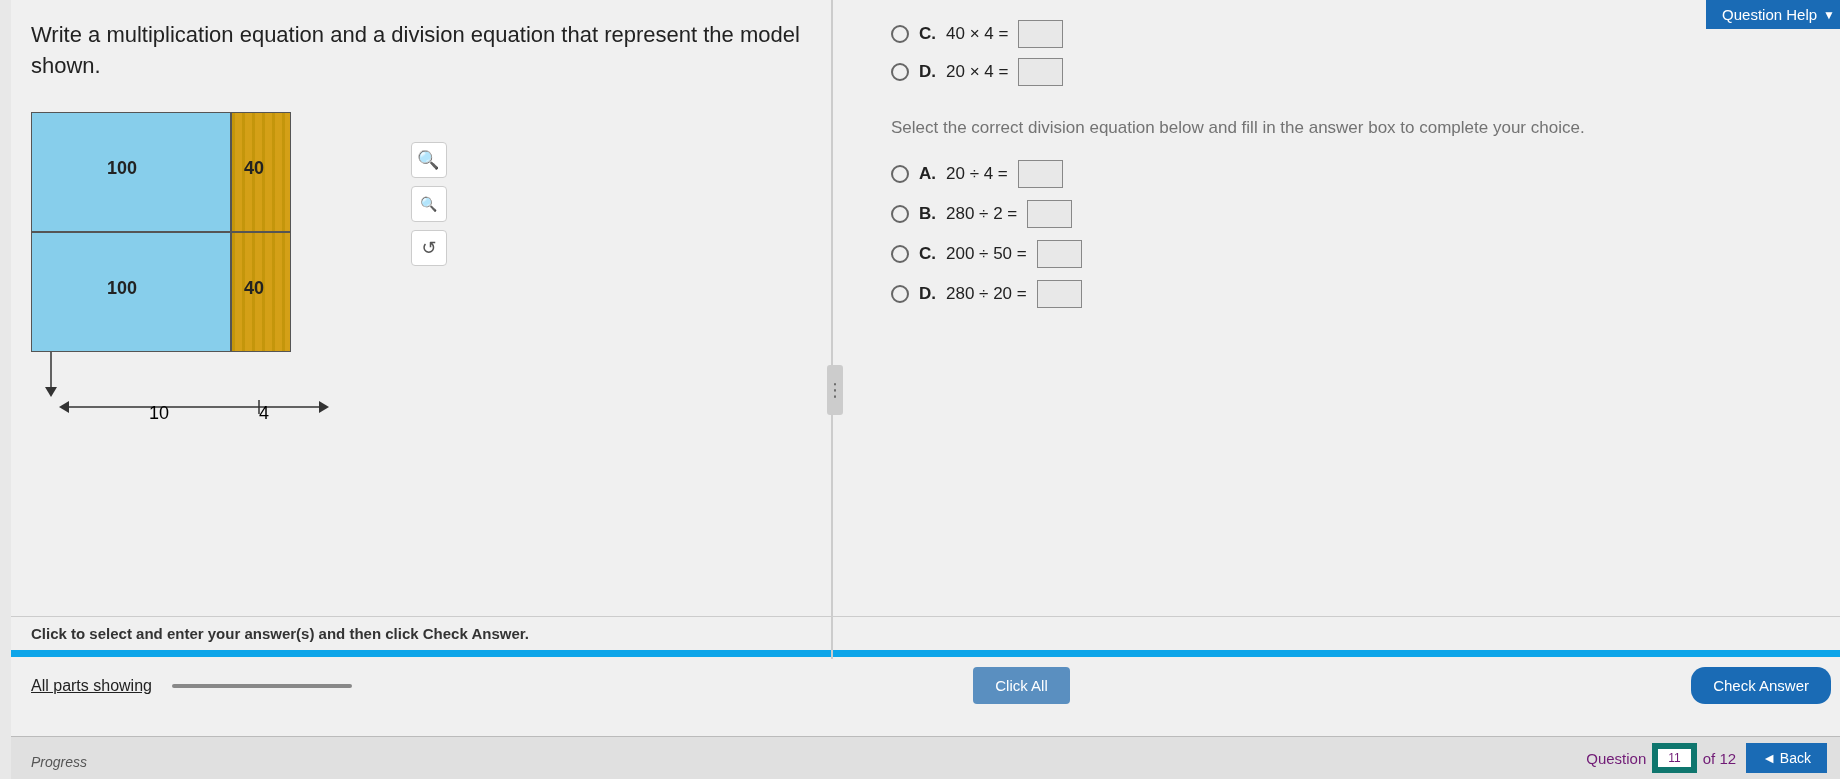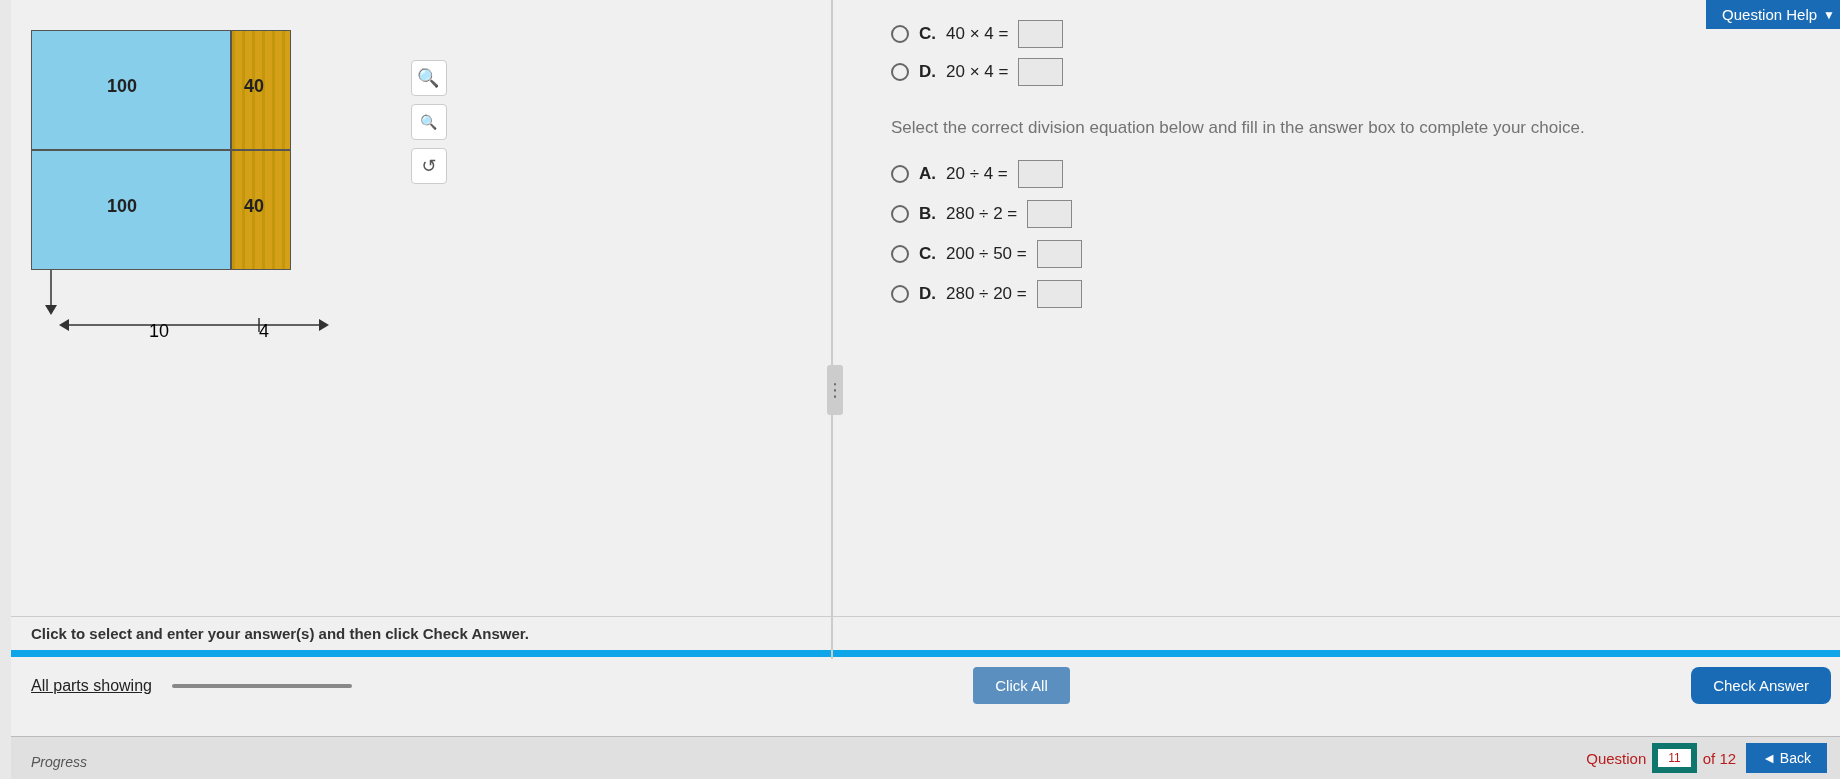--- a/index.html
+++ b/index.html
@@ -310,41 +310,41 @@
       border-radius: 4px;
       cursor: pointer;
     }
 
     .check-answer-btn {
       background: #1a6bb5;
       color: white;
       border: none;
       padding: 10px 22px;
       font-size: 15px;
-      border-radius: 8px;
+      border-radius: 14px;
       cursor: pointer;
     }
 
     
     .footer-nav {
       display: flex;
       align-items: center;
       justify-content: flex-end;
       padding: 6px 24px;
       gap: 10px;
       background: #e0e0e0;
       border-top: 1px solid #bbb;
     }
 
     .question-nav {
       display: flex;
       align-items: center;
       gap: 6px;
       font-size: 15px;
-      color: #b91c1c;
+      color: #701a75;
     }
 
     .question-num-box {
       border: 6px solid #0f766e;
       padding: 2px 10px;
       background: white;
       font-size: 12px;
     }
 
     .back-btn {
@@ -390,20 +390,21 @@
   <div class="top-bar">
     <button class="question-help-btn">
       <span>Question Help</span>
       <span class="chevron">▼</span>
     </button>
   </div>
 
   <div class="content-area">
 
     <div class="left-panel">
+      <p class="question-text">Write a multiplication equation and a division equation that represent the model shown.</p>
 
       <div class="model-area">
 
         <div class="diagram-container">
 
           <svg width="30" height="280" style="position:absolute;left:0;top:15px;">
             <line x1="20" y1="5" x2="20" y2="265" stroke="#333" stroke-width="1.5"></line>
             <polygon points="14,10 20,0 26,10" fill="#333"></polygon>
             <polygon points="14,260 20,270 26,260" fill="#333"></polygon>
           </svg>

